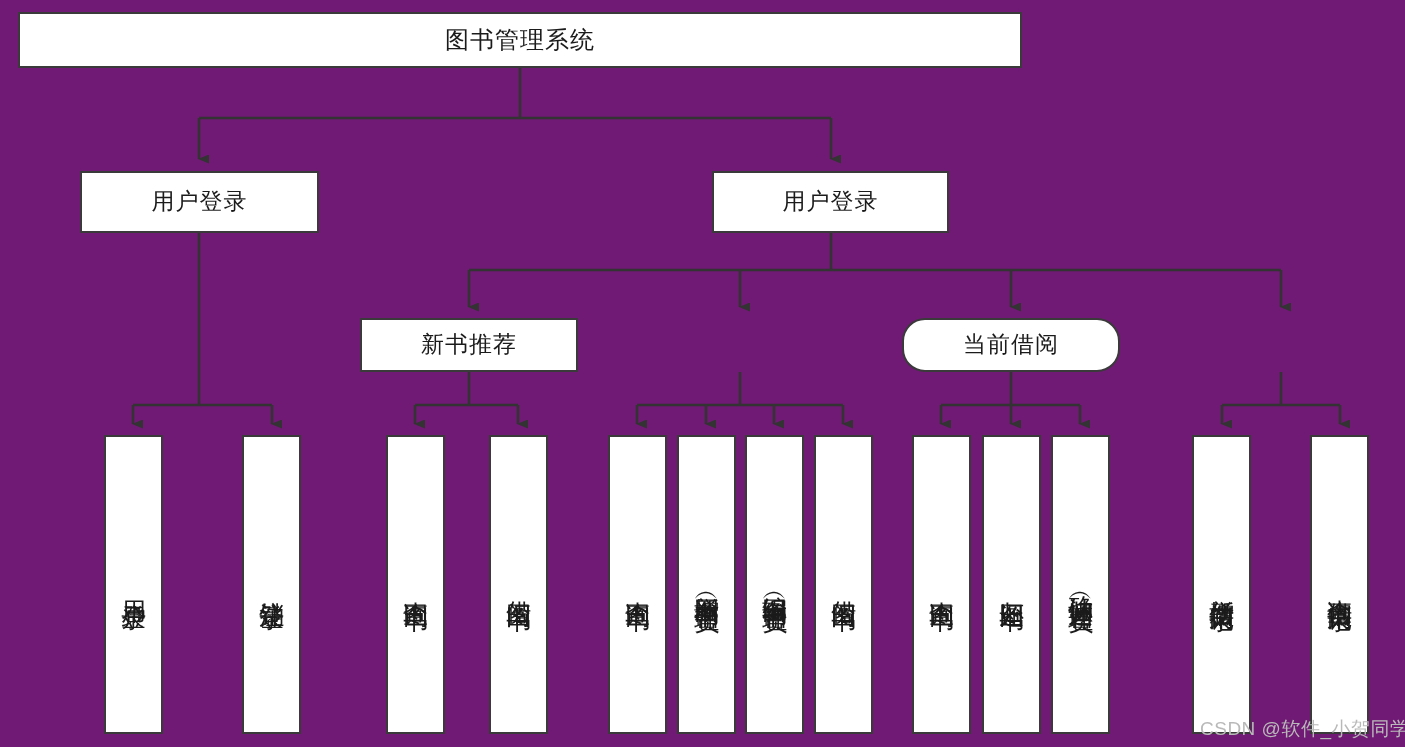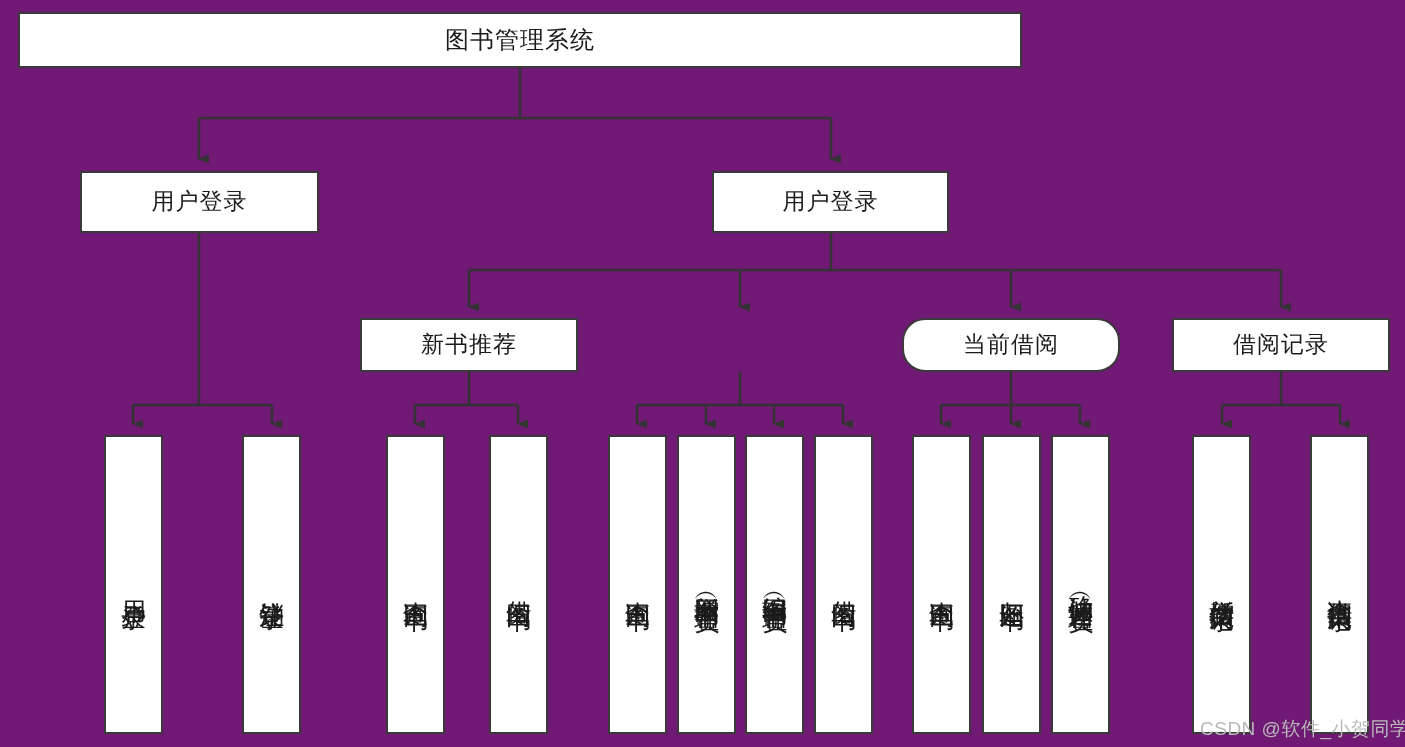--- a/index.html
+++ b/index.html
@@ -132,23 +132,20 @@
   <div class="node horiz" style="left:712px; top:171px; width:237px; height:62px;">
     <span>用户登录</span>
   </div>
 
   <div class="node horiz" style="left:360px; top:318px; width:218px; height:54px;text-align:right;">
     <span>新书推荐</span>
   </div>
   <div class="node horiz" style="left:902px; top:318px; width:218px; height:54px;border-radius:23px;">
     <span>当前借阅</span>
   </div>
-  <div class="node horiz" style="left:1172px; top:318px; width:218px; height:54px;">
-    <span>借阅记录</span>
-  </div>
 
   <div class="node leaf" style="left:104px; top:435px; width:59px; height:299px;">
     <span class="vtext">用户登录</span>
   </div>
   <div class="node leaf" style="left:242px; top:435px; width:59px; height:299px;">
     <span class="vtext">注销登录</span>
   </div>
 
   <div class="node leaf" style="left:386px; top:435px; width:59px; height:299px;">
     <span class="vtext">查询图书</span>

